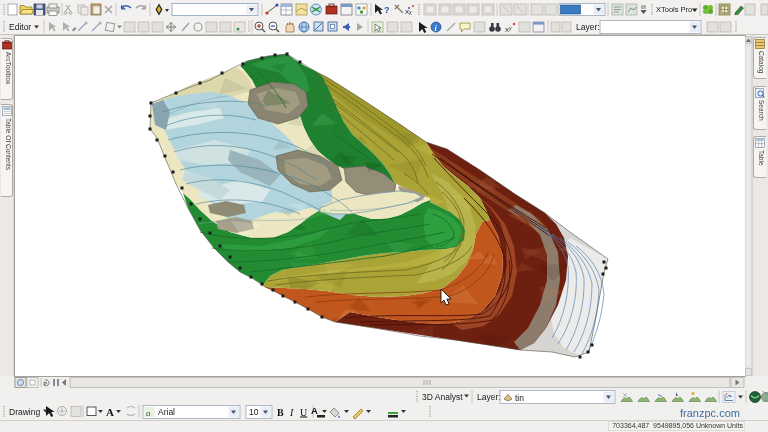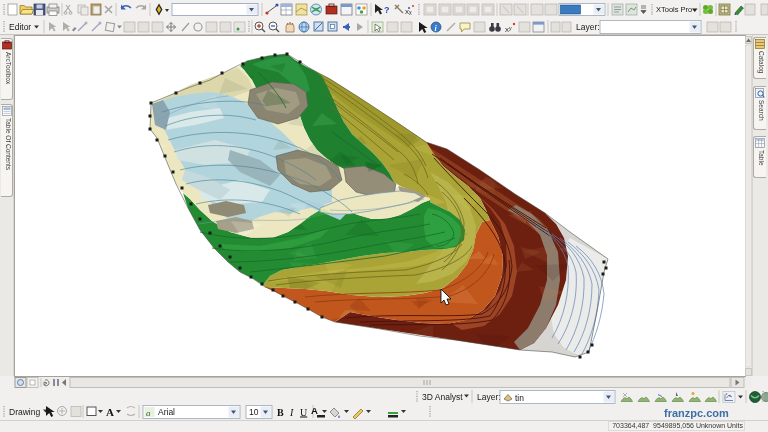--- a/index.html
+++ b/index.html
@@ -322,21 +322,21 @@
       <path d="M334,31 l5,5 l-4,4 l-5,-5 z" fill="#d8d6d0" stroke="#777" stroke-width="0.8"></path>
       <path d="M339,38 q1.5,2.5 0,3 q-1.5,-0.5 0,-3" fill="#3050c0"></path>
       <path d="M344,33 l5,0 l-2.5,3 z" fill="#333"></path>
       <path d="M353,40 l8,-8 l2,2 l-8,8 z" fill="#e8c860" stroke="#8a6a20" stroke-width="0.7"></path>
       <path d="M366,33 l5,0 l-2.5,3 z" fill="#333"></path>
       <path d="M388,36 l10,0" stroke="#3aa03a" stroke-width="2"></path>
       <rect x="388" y="38" width="10" height="2.5" fill="#222"></rect>
       <path d="M401,33 l5,0 l-2.5,3 z" fill="#333"></path>
       <line x1="430" y1="29" x2="430" y2="40" stroke="#b5b2ad" stroke-width="1.6" stroke-dasharray="1.2,1.2"></line>
 </svg>
-<div class="abs" style="left:664px;top:407px;width:92px;text-align:left;font-size:11px;font-weight:bold;color:#3d6ea8;">franzpc.com</div>
+<div class="abs" style="left:664px;top:407px;width:92px;text-align:center;font-size:11px;font-weight:normal;color:#3d6ea8;">franzpc.com</div>
 <div class="abs" style="left:0;top:420px;width:768px;height:12px;background:#f1f0ee;border-top:1px solid #d2d0cc;"></div>
 <div class="abs" style="left:608px;top:421px;width:137px;height:10px;border:1px solid #dddbd7;background:#f3f2f0;"></div>
 <div class="abs" style="left:604px;top:422px;width:139px;text-align:right;font-size:7px;color:#333;">703364,487&nbsp; 9549895,056 Unknown Units</div>
 <svg class="abs" style="left:15px;top:36px;filter:blur(0.5px);" width="730" height="340" viewBox="15 36 730 340">
 <polygon points="524,200 545,213 570,232 608,259 608,259 604,272 597,312 589,352 589,352 575,357 552,352 520,350 516,330 514,300 515,265 518,235" fill="#d6d5d1"></polygon>
 <polygon points="570,238 608,259 604,272 597,312 589,352 578,355 564,348 554,334 550,312 551,285 556,260" fill="#ebebe9"></polygon>
 <polygon points="426,142 447,149 480,170 515,194 545,213 545,213 556,224 564,238 568,256 566,280 558,305 546,328 534,343 520,350 335,322 350,312 371,316 396,320 422,323 447,324 467,320 483,310 495,296 502,276 503,256 498,236 490,220 486,210 480,198 468,186 455,176 443,166 434,154 426,142" fill="#6e2010"></polygon>
 <polygon points="478,196 490,208 500,222 506,242 507,266 500,290 488,308 472,318 452,324 462,330 484,326 500,314 512,296 517,272 514,246 505,224 492,208 482,199" fill="#9c4424"></polygon>
 <polygon points="434,150 468,172 505,196 538,218 548,228 540,234 512,214 478,192 444,166 428,148" fill="#8a3a1c"></polygon>
 <polygon points="508,210 526,220 540,235 547,255 547,280 540,305 528,328 514,342 520,350 534,343 546,328 556,305 560,280 558,252 548,230 532,214 516,205" fill="#8d7c6c"></polygon>

